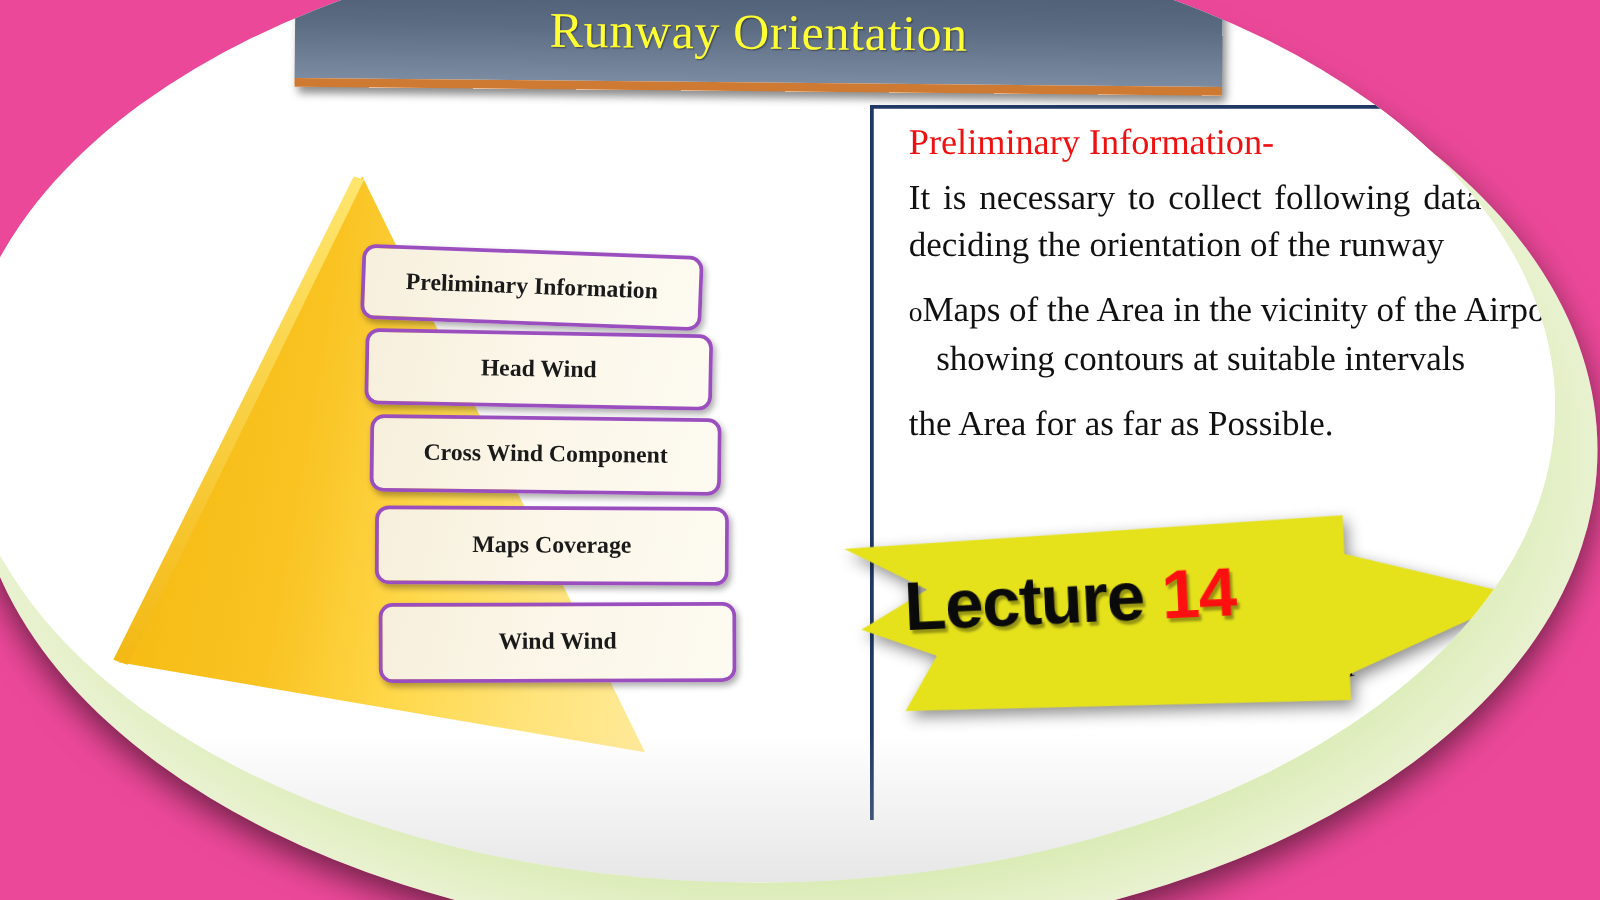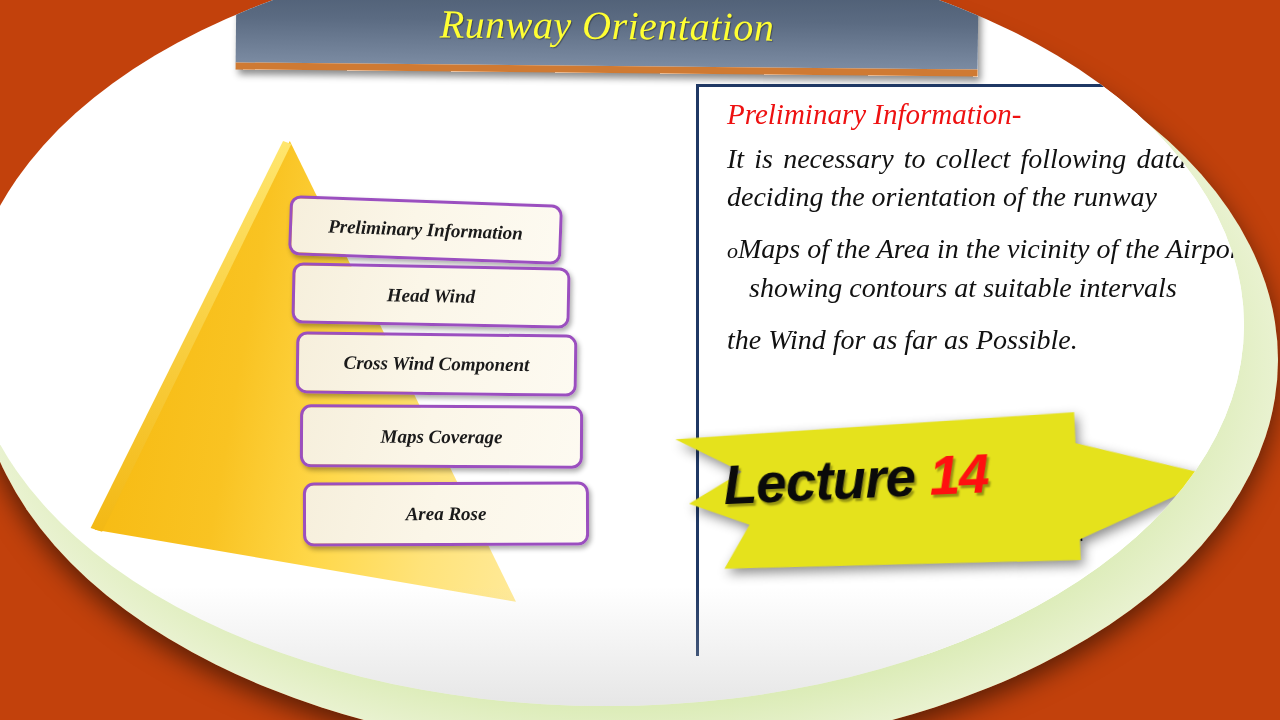--- a/index.html
+++ b/index.html
@@ -5,23 +5,22 @@
   html,body{margin:0;padding:0;}
   body{
     width:1280px;height:720px;
     background:#000;
     overflow:hidden;
     font-family:"Liberation Serif", serif;
   }
   #stage{
     position:relative;
     width:1280px;height:720px;
-    background:#c2410c;
-    overflow:hidden;
-    font-style:italic;
+    background:#ec4899;
+    overflow:hidden;
   }
 
   
   .oval-ring{
     position:absolute;
     left:-22px; top:-34px;
     width:1300px; height:788px;
     border-radius:50%;
     background:
       radial-gradient(closest-side at 50% 50%,
@@ -238,32 +237,32 @@
           <div class="pbox pbox-2">
             <span>Head Wind</span>
           </div>
           <div class="pbox pbox-3">
             <span>Cross Wind Component</span>
           </div>
           <div class="pbox pbox-4">
             <span>Maps Coverage</span>
           </div>
           <div class="pbox pbox-5">
-            <span>Area Rose</span>
+            <span>Wind Wind</span>
           </div>
         </div>
 
         <div class="text-panel">
           <div class="tp-head">Preliminary Information-</div>
           <div class="tp-para">It is necessary to collect following data before deciding the orientation of the runway</div>
           <div class="tp-bullet">
             <span class="mk">o</span><span>Maps of the Area in the vicinity of the Airport showing contours at suitable intervals</span>
           </div>
           <div class="tp-tail">
-            <span>the Wind for as far as Possible.</span>
+            <span>the Area for as far as Possible.</span>
           </div>
         </div>
 
         <div class="char-frag">acter</div>
 
         <div class="ribbon">
           <div class="ribbon-shape"></div>
           <div class="ribbon-label">
             <span class="lw">Lecture</span>
             <span class="ln">14</span>

